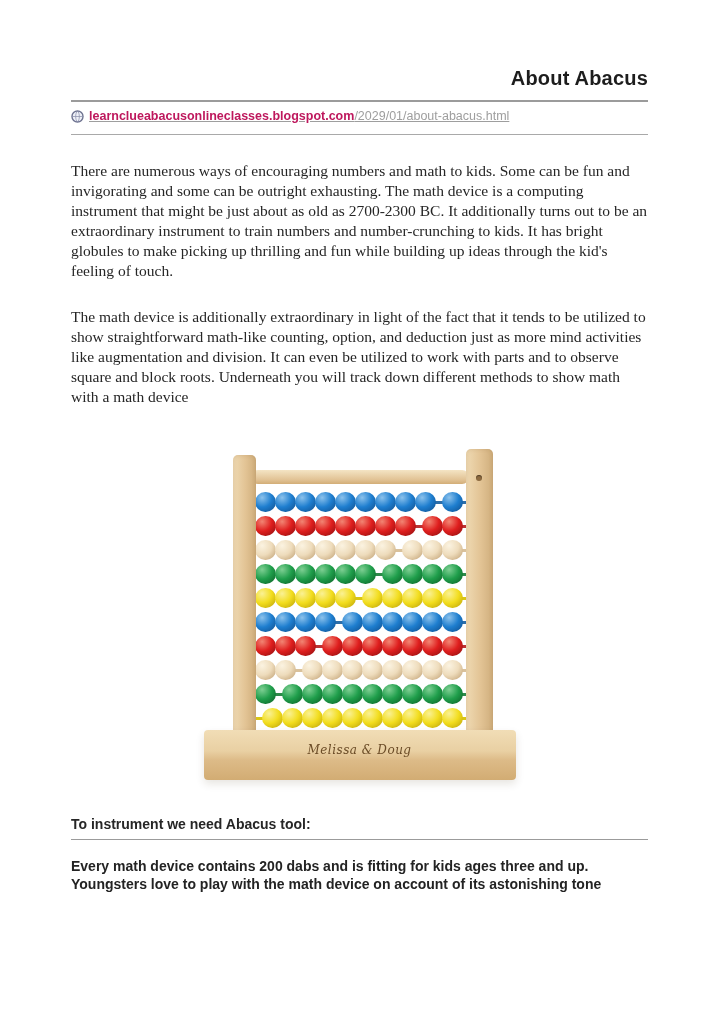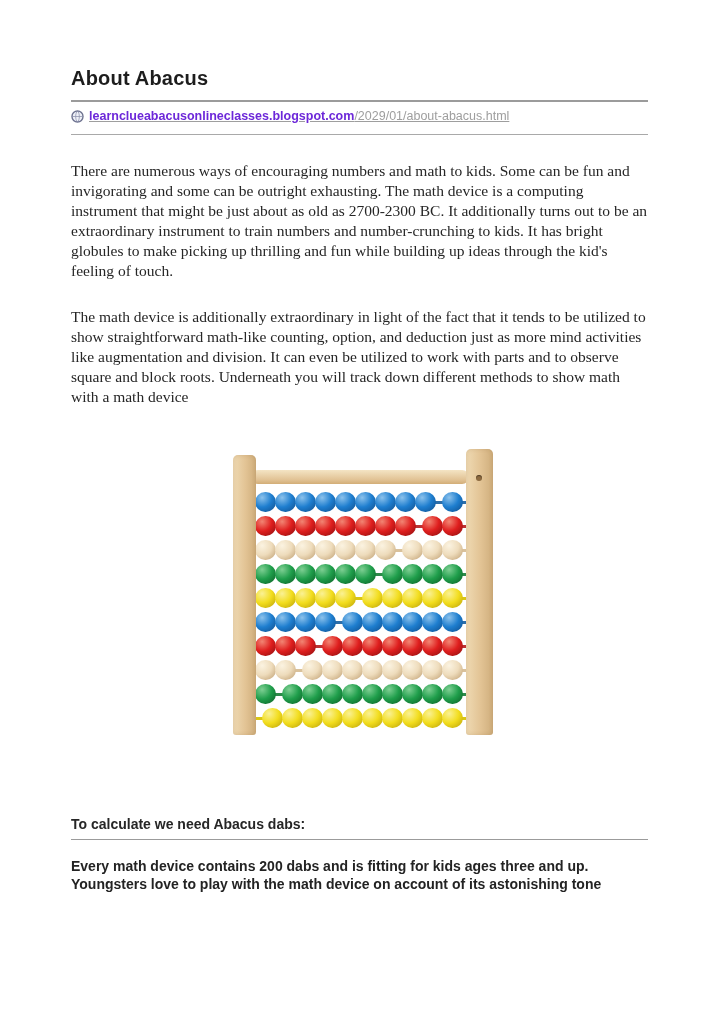--- a/index.html
+++ b/index.html
@@ -8,29 +8,29 @@
     width: 720px; height: 1018px;
     background: #ffffff;
     font-family: "Liberation Sans", sans-serif;
     color: #222;
     overflow: hidden;
   }
   .page { width: 720px; height: 1018px; padding: 66px 72px 0 71px; position: relative; }
 
   h1.page-title {
     margin: 0; font-size: 20px; line-height: 24px; font-weight: bold;
-    color: #1d1d1d; letter-spacing: .2px;
+    color: #1d1d1d; letter-spacing: .2px; text-align: right;
   }
   .rule { border: none; height: 2px; background: #9b9b9b; margin: 10px 0 0 0; }
   .rule.thin { height: 1px; background: #a9a9a9; }
 
   .source { margin-top: 7px; display: flex; align-items: center; gap: 5px; height: 15px; }
   .source .favicon { width: 13px; height: 13px; flex: none; display: block; }
   a.source-link { font-size: 12.5px; line-height: 15px; text-decoration: underline; color: #9e9e9e; cursor: pointer; }
-  a.source-link b { color: #6d28d9; font-weight: bold; }
+  a.source-link b { color: #be185d; font-weight: bold; }
 
   h2.section-heading { margin: 57px 0 0 0; font-size: 16px; line-height: 20px; font-weight: bold; color: #2c2c2c; }
   h2 + .rule.thin { margin-top: 5px; }
 
   p.body-text {
     font-family: "Liberation Serif", "DejaVu Serif", serif;
     font-size: 15.5px; line-height: 20px; color: #262626;
     margin: 26px 0 0 0;
   }
 
@@ -268,21 +268,24 @@
             <span class="bead" style="background: radial-gradient(circle at 34% 28%, rgb(250, 241, 148) 0%, rgb(242, 221, 30) 48%, rgb(189, 164, 9) 95%);"></span>
             <span class="bead" style="background: radial-gradient(circle at 34% 28%, rgb(250, 241, 148) 0%, rgb(242, 221, 30) 48%, rgb(189, 164, 9) 95%);"></span>
             <span class="bead" style="background: radial-gradient(circle at 34% 28%, rgb(250, 241, 148) 0%, rgb(242, 221, 30) 48%, rgb(189, 164, 9) 95%);"></span>
             <span class="bead" style="background: radial-gradient(circle at 34% 28%, rgb(250, 241, 148) 0%, rgb(242, 221, 30) 48%, rgb(189, 164, 9) 95%);"></span>
             <span class="bead" style="background: radial-gradient(circle at 34% 28%, rgb(250, 241, 148) 0%, rgb(242, 221, 30) 48%, rgb(189, 164, 9) 95%);"></span>
             <span class="bead" style="background: radial-gradient(circle at 34% 28%, rgb(250, 241, 148) 0%, rgb(242, 221, 30) 48%, rgb(189, 164, 9) 95%);"></span>
             <span class="bead" style="background: radial-gradient(circle at 34% 28%, rgb(250, 241, 148) 0%, rgb(242, 221, 30) 48%, rgb(189, 164, 9) 95%);"></span>
           </span>
         </div>
       </div>
+    <div class="base">
+      <div class="brand">Melissa &amp; Doug</div>
+    </div>
   </figure>
 
-  <h3 class="sub-heading">To calculate we need Abacus dabs:</h3>
+  <h3 class="sub-heading">To instrument we need Abacus tool:</h3>
   <hr class="rule thin">
 
   <p class="bold-text">Every math device contains 200 dabs and is fitting for kids ages three and up. Youngsters love to play with the math device on account of its astonishing tone</p>
 
 
 </div>
 
 </body></html>

